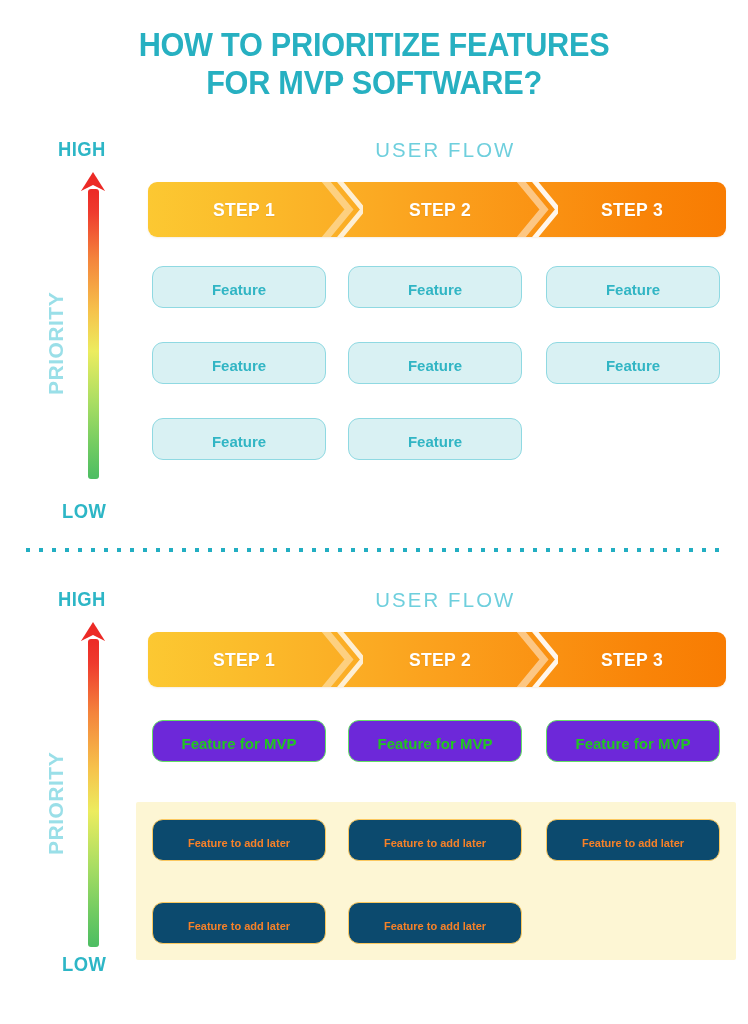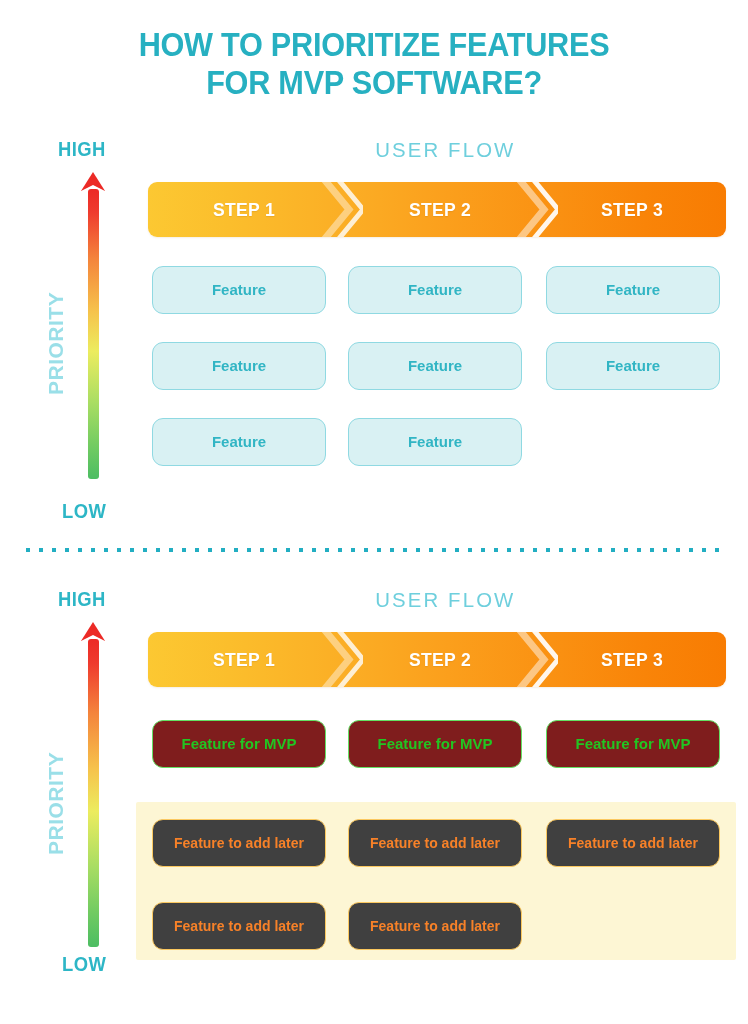--- a/index.html
+++ b/index.html
@@ -136,45 +136,45 @@
     font-size: 18.5px;
     letter-spacing: 0.3px;
     text-align: center;
     transform: scaleX(0.95);
     text-shadow: 0 1px 1px rgba(170,100,0,0.18);
   }
 
   
   .fbox {
     position: absolute;
-    height: 48px;
+    height: 42px;
     line-height: 46px;
     border-radius: 11px;
     text-align: center;
     font-weight: bold;
     box-sizing: border-box;
     white-space: nowrap;
   }
   .fbox.teal {
     background: #d9f1f3;
     border: 1.4px solid #8fd9e2;
     color: #31b5c4;
     font-size: 15px;
   }
   .fbox.green {
-    background: #7f1d1d;
+    background: #6d28d9;
     border: 1.6px solid #64e064;
     color: #22c522;
     font-size: 15px;
   }
   .fbox.orange {
-    background: #404040;
+    background: #0c4a6e;
     border: 1.6px solid #fbc85f;
     color: #f78128;
-    font-size: 14px;
+    font-size: 11px;
   }
 
   
   .later-band {
     position: absolute;
     background: #fdf6d4;
     border-radius: 2px;
   }
 
   

